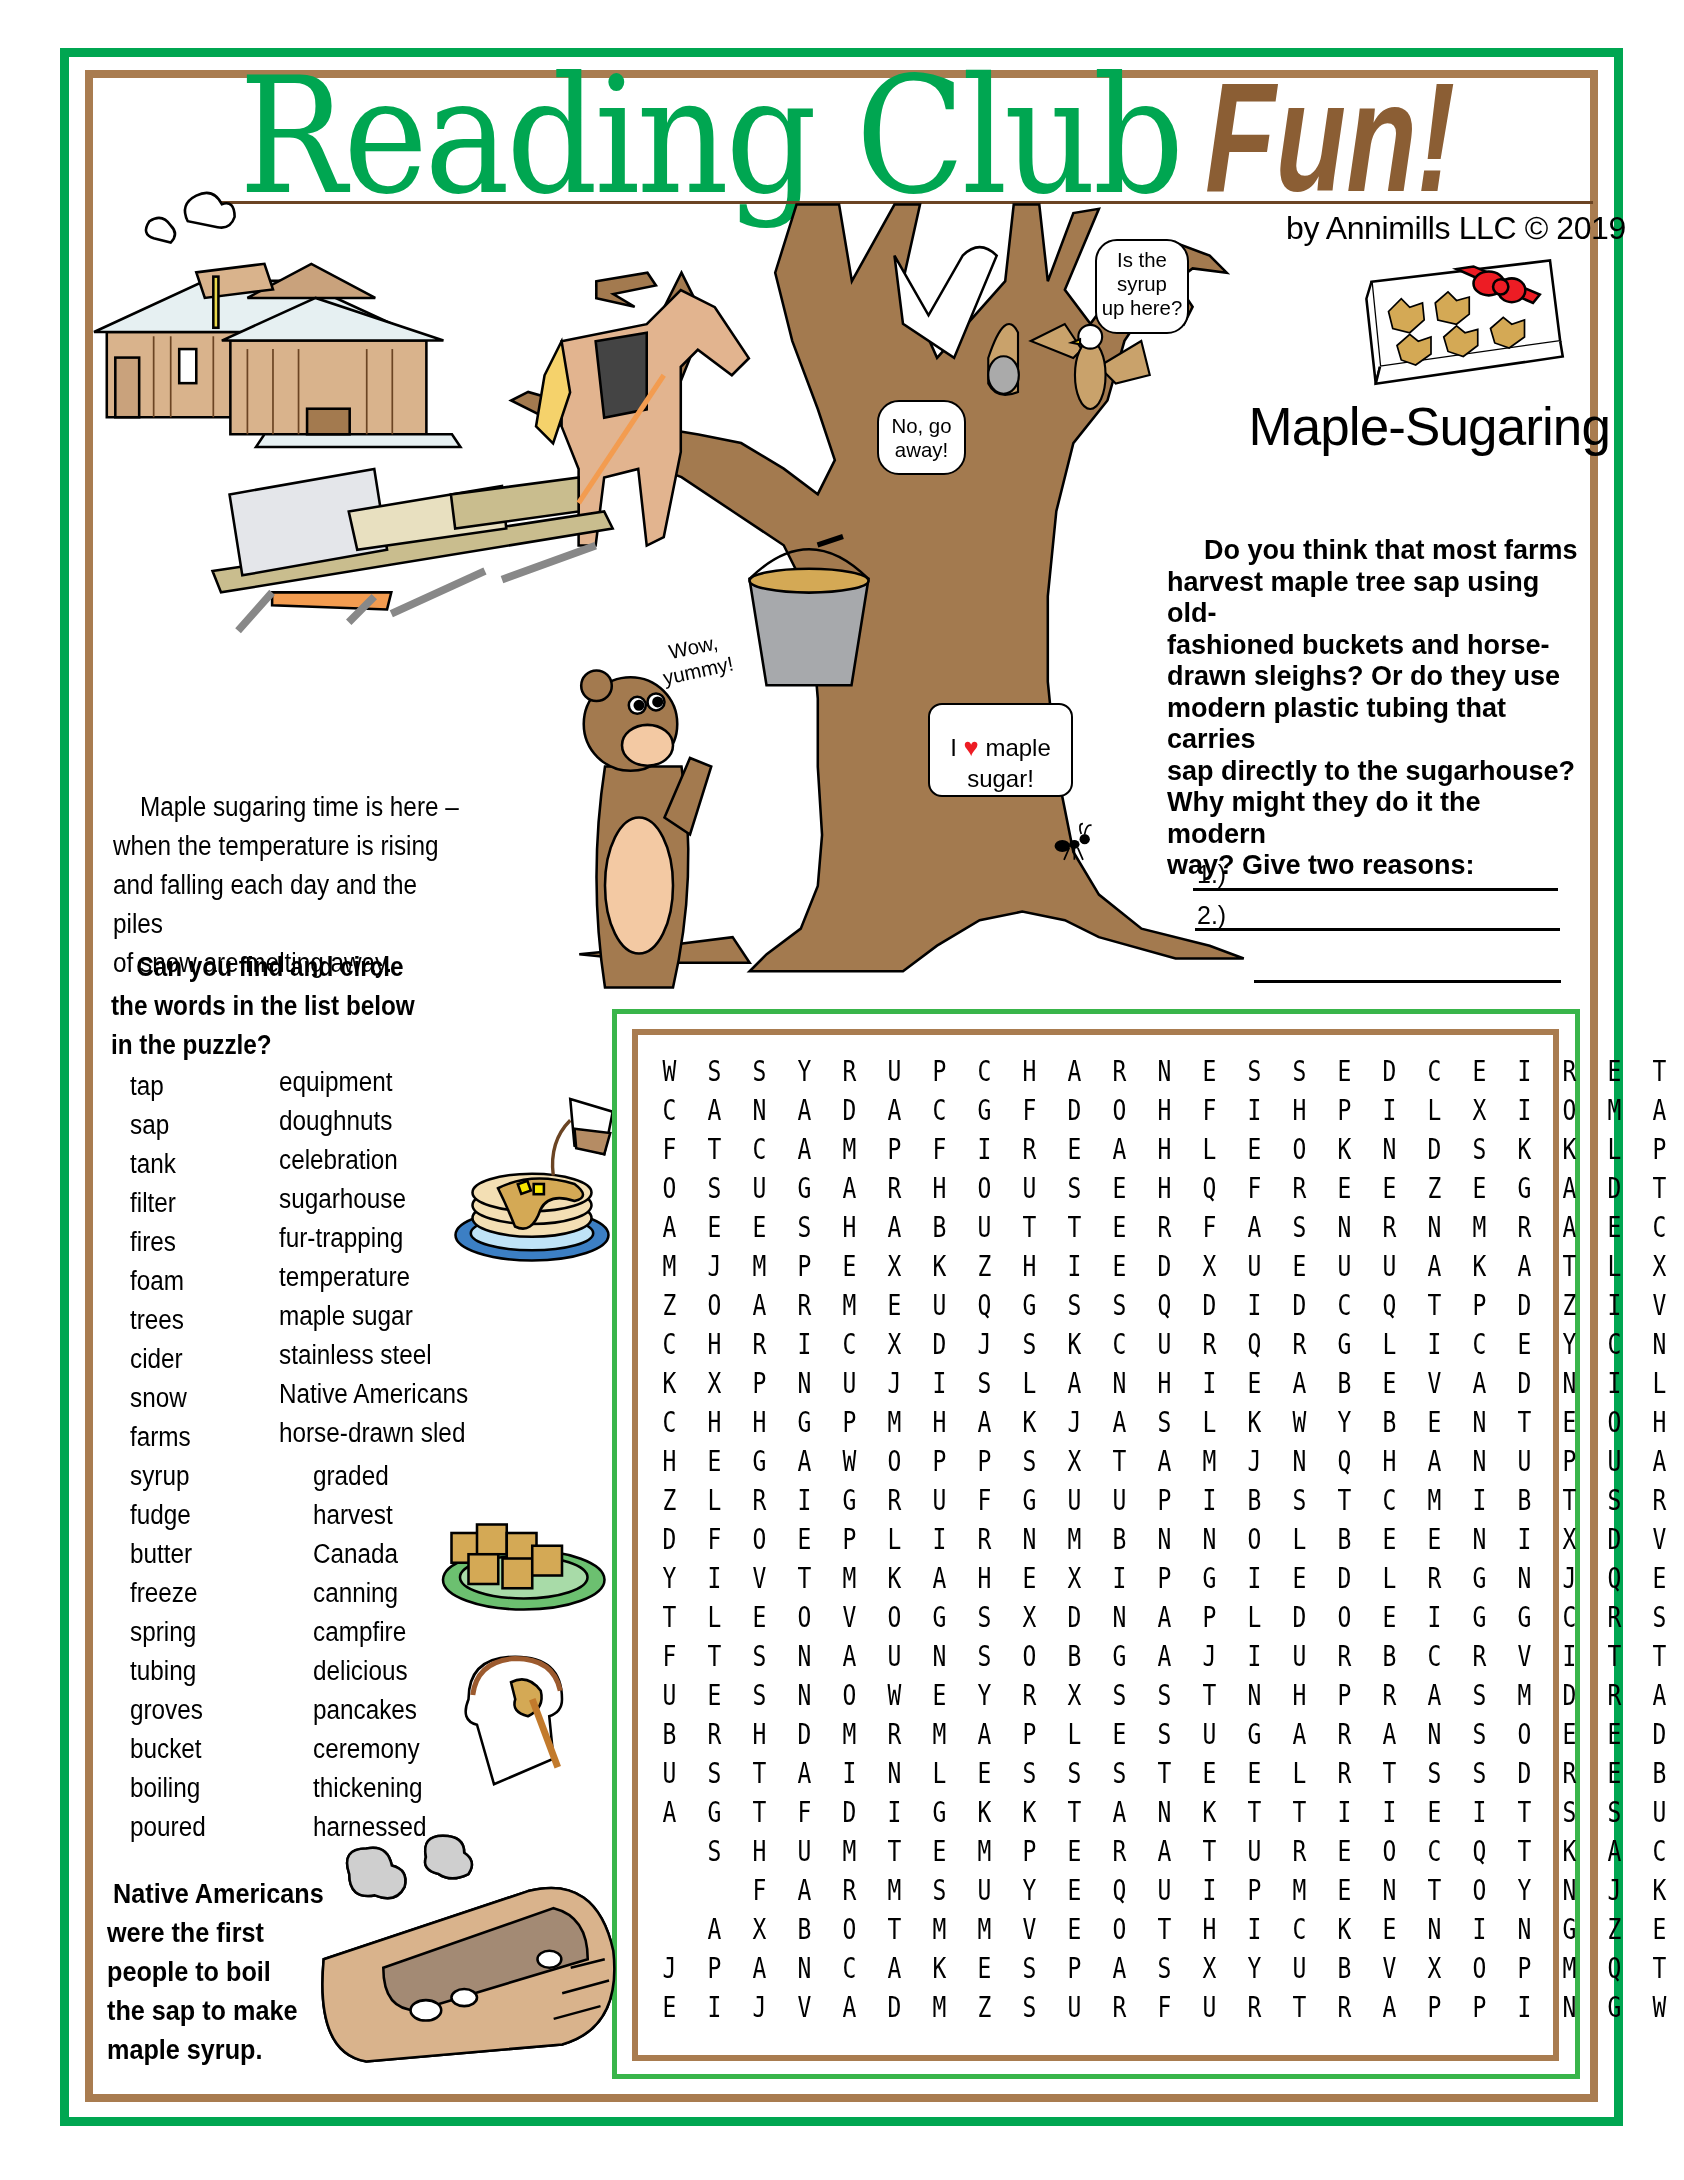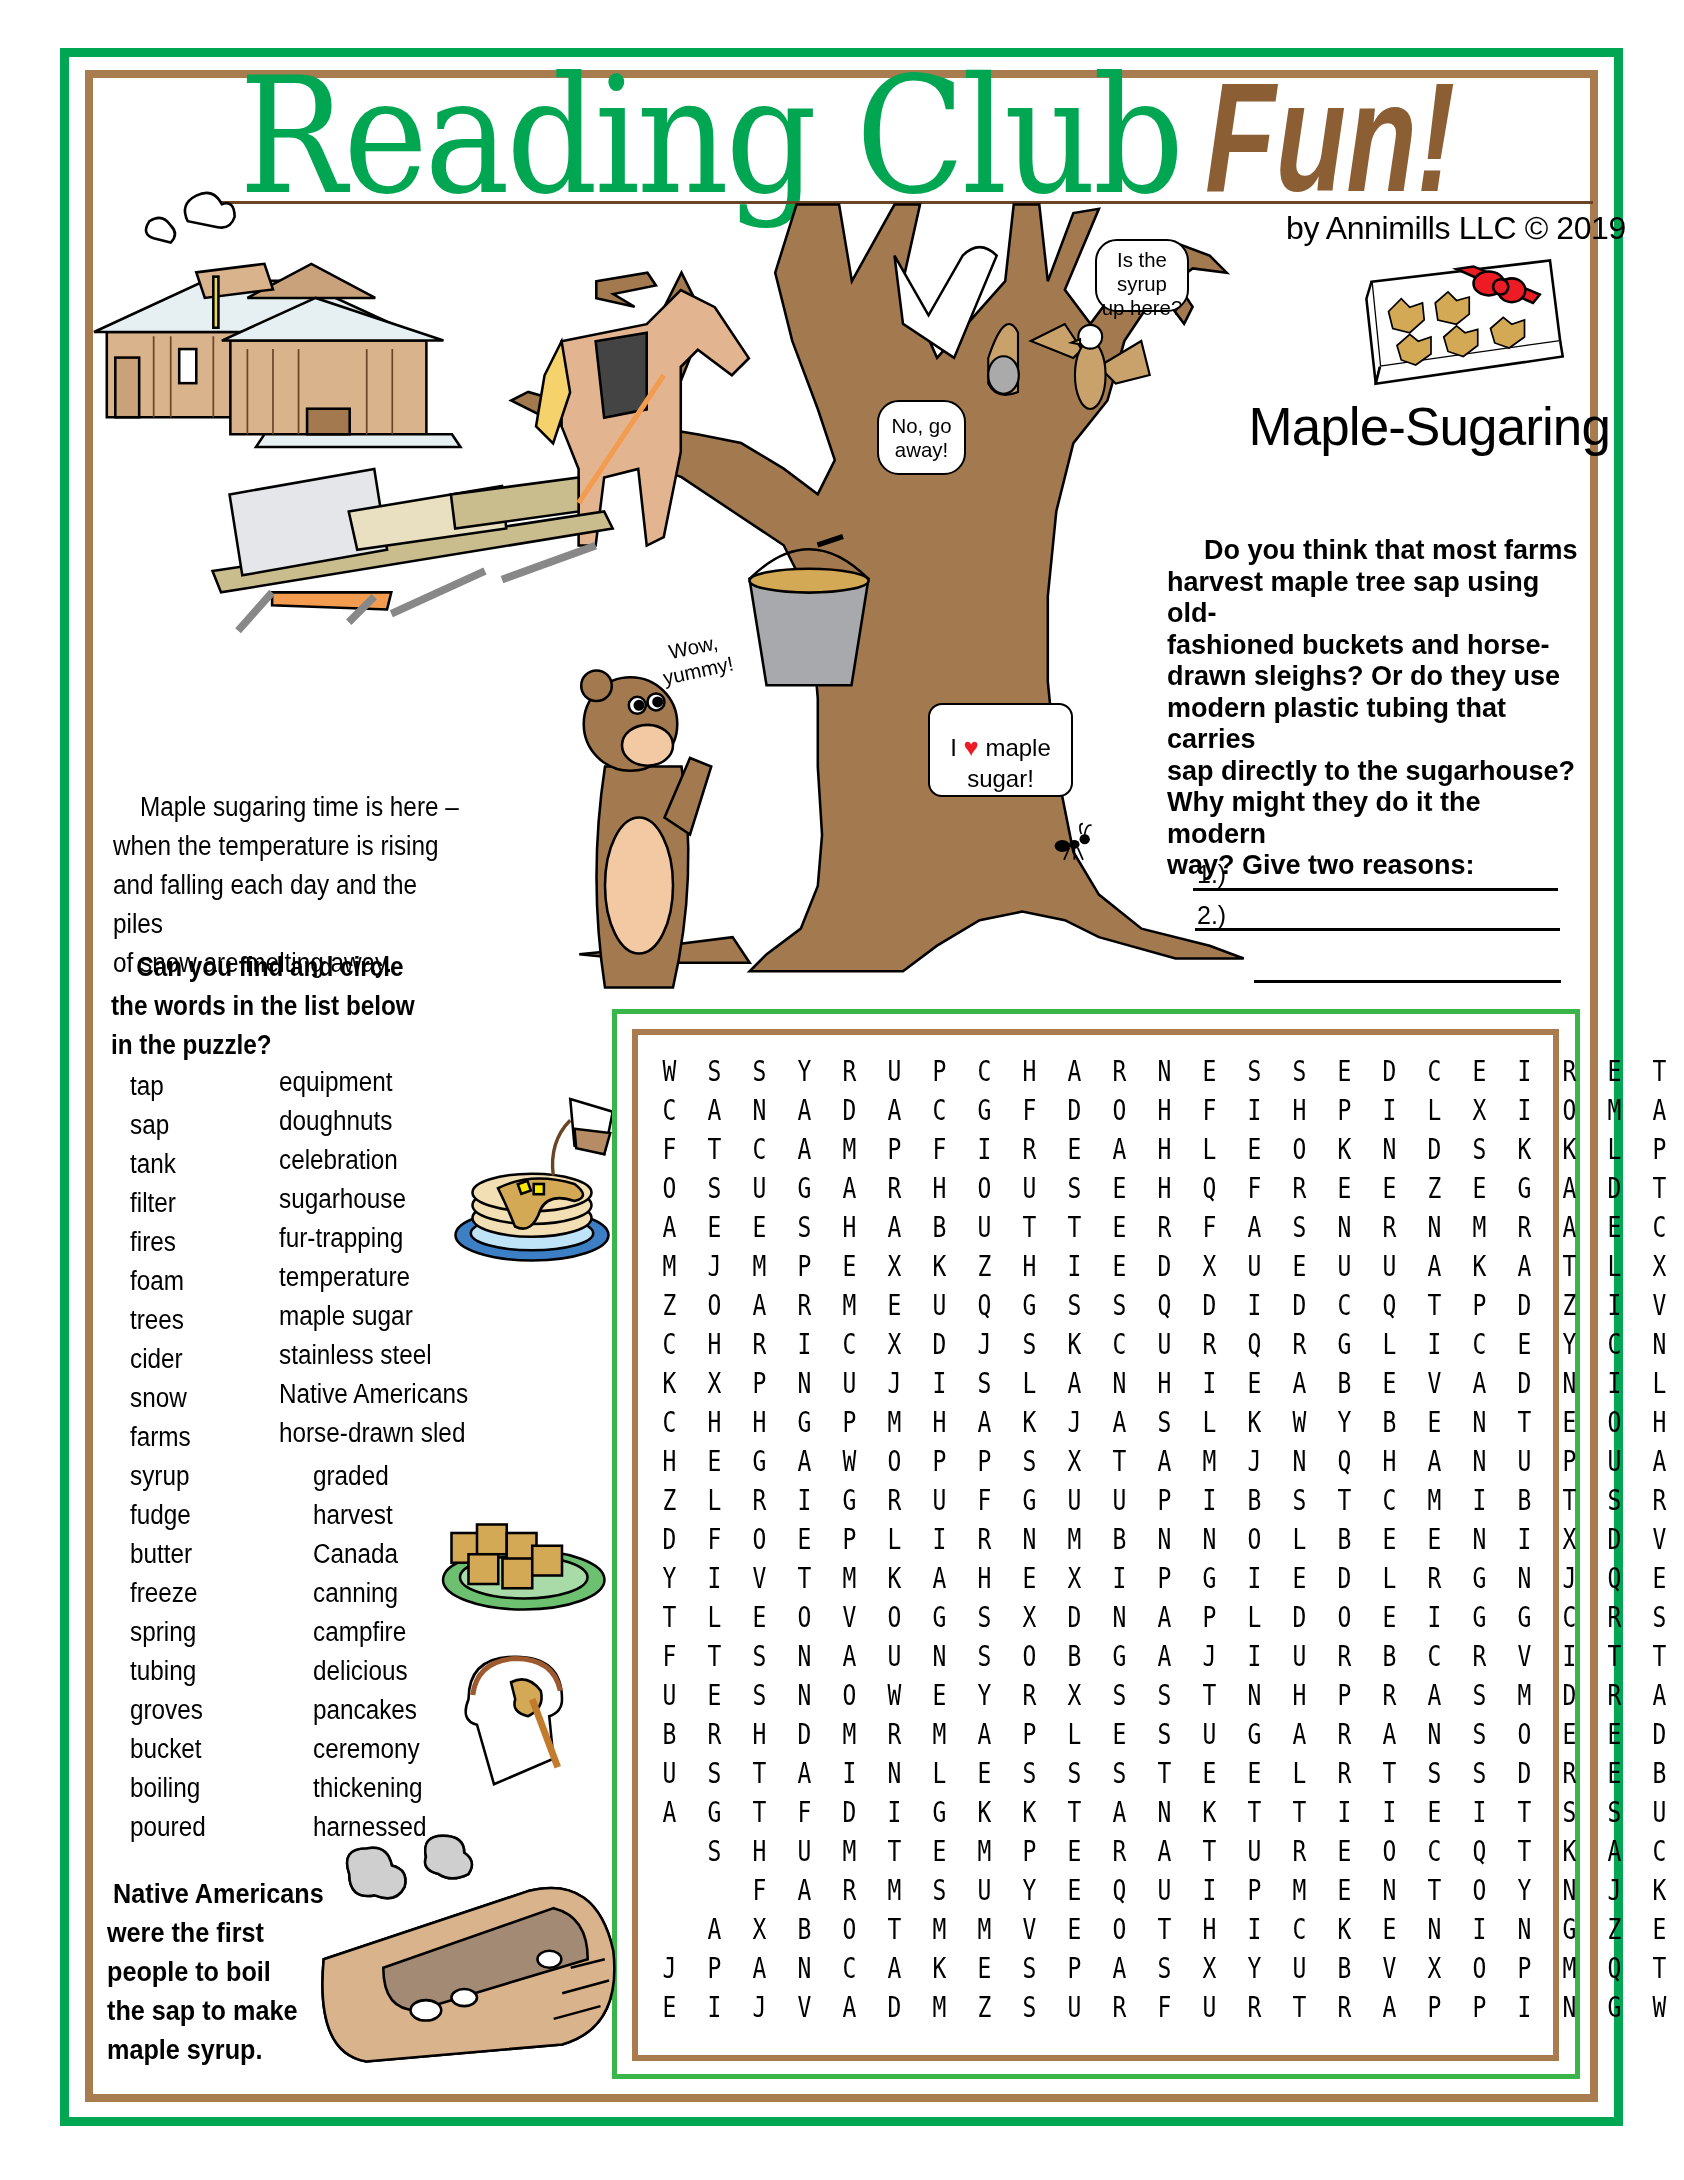--- a/index.html
+++ b/index.html
@@ -162,21 +162,21 @@
       <ellipse cx="26" cy="26" rx="6" ry="5"></ellipse>
       <circle cx="38" cy="20" r="6"></circle>
     </g>
   <g stroke="#000" stroke-width="2" fill="none">
       <path d="M38 14 Q40 2 46 4"></path>
       <path d="M34 14 Q30 2 36 2"></path>
       <path d="M20 30 L14 44 M26 30 L26 44 M30 30 L36 44"></path>
     </g>
 </svg>
 
-<div class="bubble" style="left:1095px;top:239px;width:94px;height:73px;padding-top:6.8px;">
+<div class="bubble" style="left:1095px;top:239px;width:94px;height:95px;padding-top:6.8px;">
   <div>Is the</div>
   <div>syrup</div>
   <div>up here?</div>
 </div>
 <div class="bubble" style="left:877px;top:400px;width:89px;height:75px;padding-top:12px;">
   <div>No, go</div>
   <div>away!</div>
 </div>
 <div class="speech-plain" style="left:660px;top:635px;transform:rotate(-12deg);text-align:center;">
   <div>Wow,</div>

